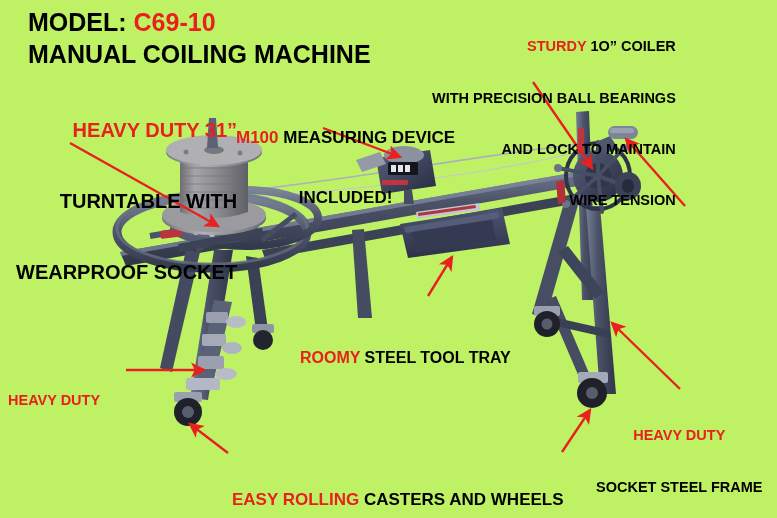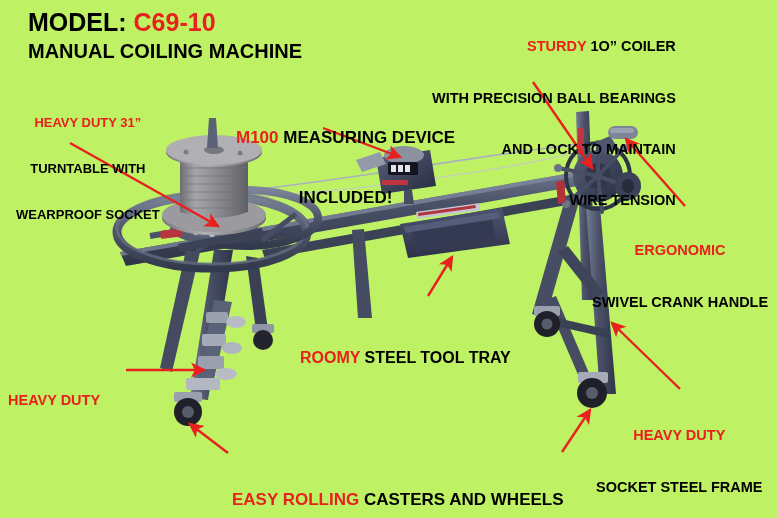--- a/index.html
+++ b/index.html
@@ -48,29 +48,29 @@
   }
   #model-line {
     font-size: 25px;
     font-weight: bold;
     letter-spacing: 0px;
     color: #000;
     white-space: pre;
   }
   #model-line .hl { color: #e8201e; }
   #subtitle-line {
-    font-size: 20px;
+    font-size: 25px;
     font-weight: bold;
     color: #000;
     margin-top: 3px;
     white-space: pre;
   }
 
   
-  #c-turntable { left: 16px;  top: 84px;  font-size: 13px; text-align: center; }
+  #c-turntable { left: 16px;  top: 72px;  font-size: 20px; text-align: right; }
   #c-measure   { left: 236px; top: 88px;  font-size: 17px; text-align: center; }
   #c-coiler    { left: 432px; top: 4px;   font-size: 14.5px; text-align: right; }
   #c-ergo      { left: 592px; top: 208px; font-size: 14.5px; text-align: center; }
   #c-frame     { left: 596px; top: 393px; font-size: 14.5px; text-align: center; }
   #c-tray      { left: 300px; top: 311px; font-size: 16px;   text-align: left; }
   #c-brakes    { left: 8px;   top: 358px; font-size: 14.5px; text-align: center; }
   #c-casters   { left: 232px; top: 450px; font-size: 17px;   text-align: left; }
 </style>
 </head>
 <body>
@@ -319,24 +319,20 @@
     <div>INCLUDED!</div>
   </div>
 
   <div class="callout ctr" id="c-coiler">
     <div><span class="hl">STURDY</span><span> 1O” COILER</span></div>
     <div>WITH PRECISION BALL BEARINGS</div>
     <div>AND LOCK TO MAINTAIN</div>
     <div>WIRE TENSION</div>
   </div>
 
-  <div class="callout ctr" id="c-ergo">
-    <div class="hl">ERGONOMIC</div>
-    <div>SWIVEL CRANK HANDLE</div>
-  </div>
 
   <div class="callout ctr" id="c-frame">
     <div class="hl">HEAVY DUTY</div>
     <div>SOCKET STEEL FRAME</div>
   </div>
 
   <div class="callout lft" id="c-tray">
     <div><span class="hl">ROOMY</span><span> STEEL TOOL TRAY</span></div>
   </div>
 

